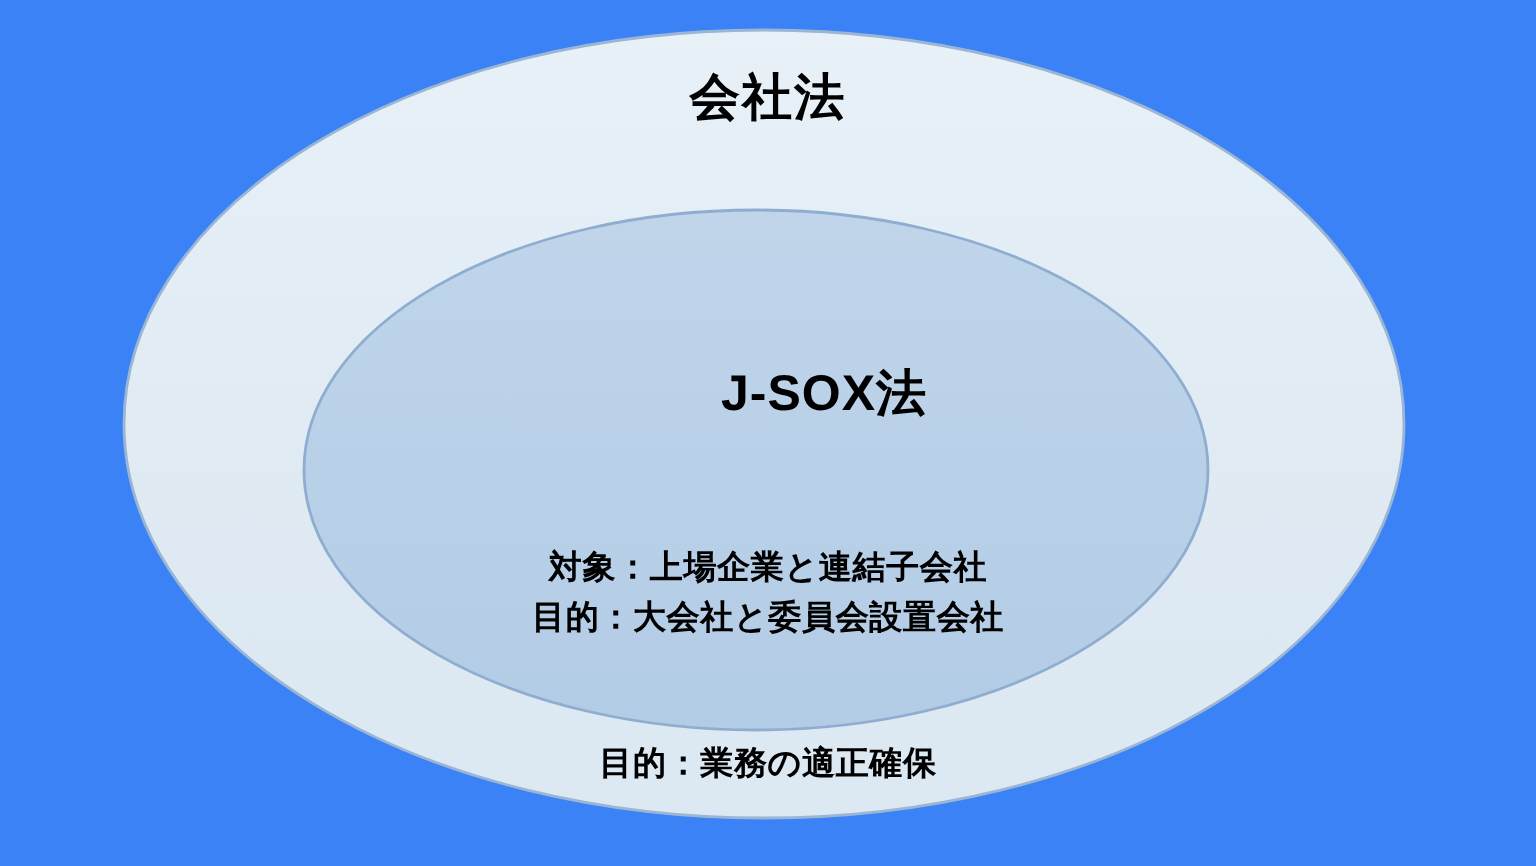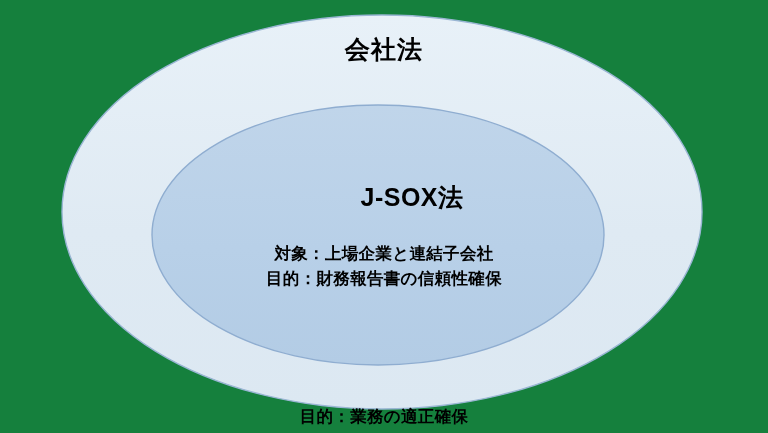--- a/index.html
+++ b/index.html
@@ -53,33 +53,33 @@
     top: 181px;
     font-size: 25px;
     letter-spacing: 0.02em;
     padding-left: 28px;
   }
   #inner-detail {
     top: 243px;
     font-size: 16.5px;
     letter-spacing: 0.02em;
   }
-  #inner-detail .detail-line { display: block; }
+  #inner-detail .detail-line { display: block; margin-top: 31px; }
   #inner-detail .detail-line + .detail-line { margin-top: 4px; }
 
   #outer-footer {
     top: 372px;
     font-size: 16.5px;
     letter-spacing: 0.02em;
   }
 </style>
 </head>
 <body>
 
-<div id="canvas" style="width: 768px; height: 433px; background: #15803d;">
+<div id="canvas" style="width: 768px; height: 433px; background: #3b82f6;">
 
   <svg id="venn-svg" viewBox="0 0 768 433" xmlns="http://www.w3.org/2000/svg">
     <defs>
       <linearGradient id="outerGrad" x1="0" y1="0" x2="0" y2="1">
         <stop offset="0%" stop-color="#e8f1f8"></stop>
         <stop offset="55%" stop-color="#dfeaf3"></stop>
         <stop offset="100%" stop-color="#dce8f2"></stop>
       </linearGradient>
       <linearGradient id="innerGrad" x1="0" y1="0" x2="0" y2="1">
         <stop offset="0%" stop-color="#c0d5ea"></stop>
@@ -93,18 +93,18 @@
     <ellipse id="inner-ellipse" cx="378" cy="235" rx="226" ry="130" fill="url(#innerGrad)" stroke="#8fadd0" stroke-width="1.4"></ellipse>
   </svg>
 
   <div class="label-layer" id="outer-title" style="color: rgb(0, 0, 0);">会社法</div>
 
 
   <div class="label-layer" id="inner-title" style="color: rgb(0, 0, 0);">J-SOX法</div>
 
   <div class="label-layer" id="inner-detail" style="color: rgb(0, 0, 0);">
     <span class="detail-line">対象：上場企業と連結子会社</span>
-    <span class="detail-line">目的：財務報告書の信頼性確保</span>
+    <span class="detail-line">目的：大会社と委員会設置会社</span>
   </div>
 
-  <div class="label-layer" id="outer-footer" style="color: rgb(0, 0, 0); margin-top: 34px;">目的：業務の適正確保</div>
+  <div class="label-layer" id="outer-footer" style="color: rgb(0, 0, 0);">目的：業務の適正確保</div>
 
 </div>
 
 </body></html>

